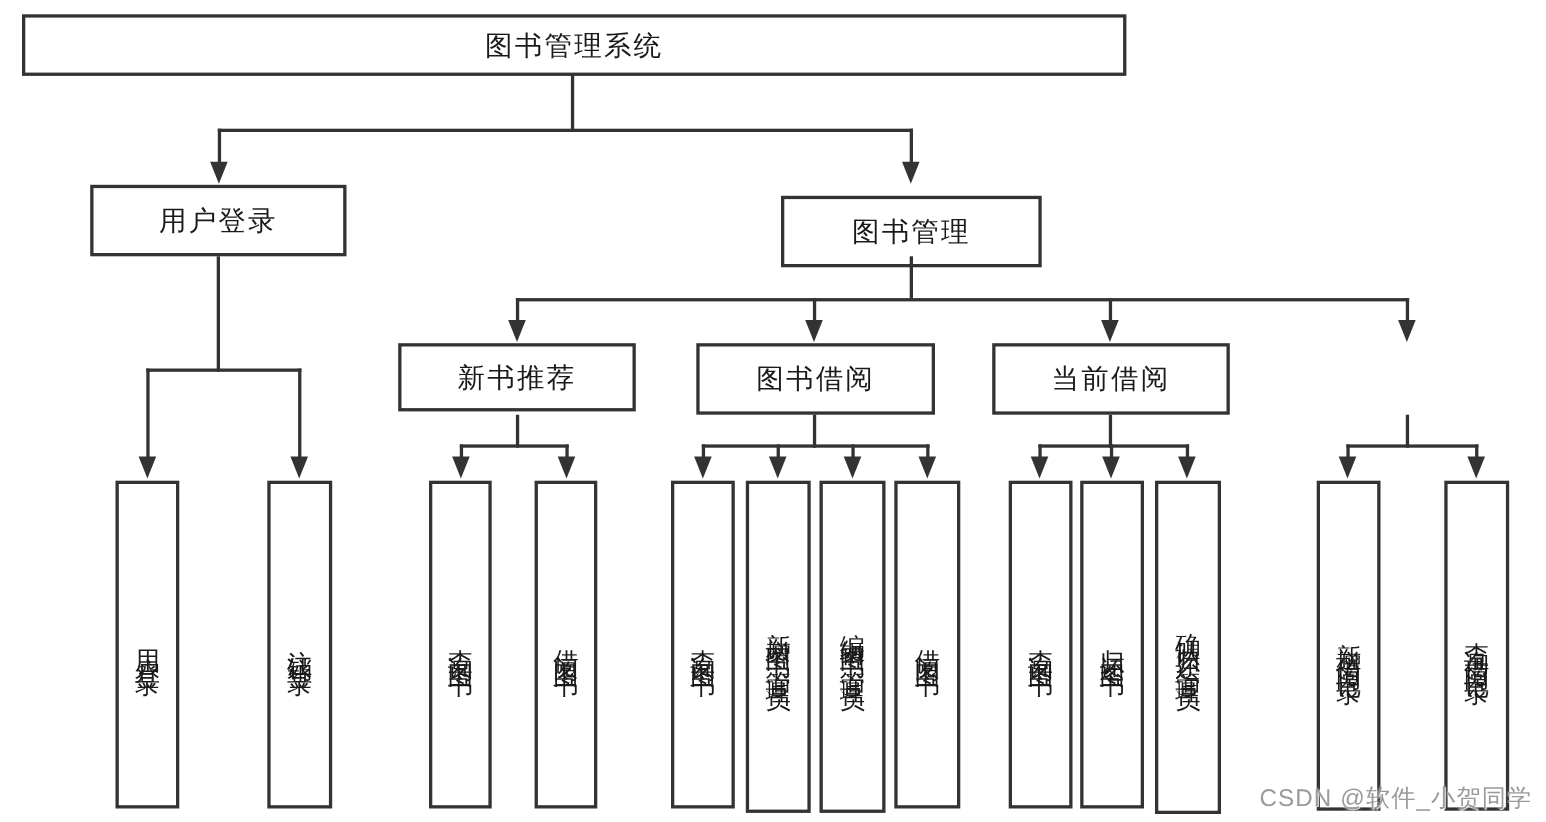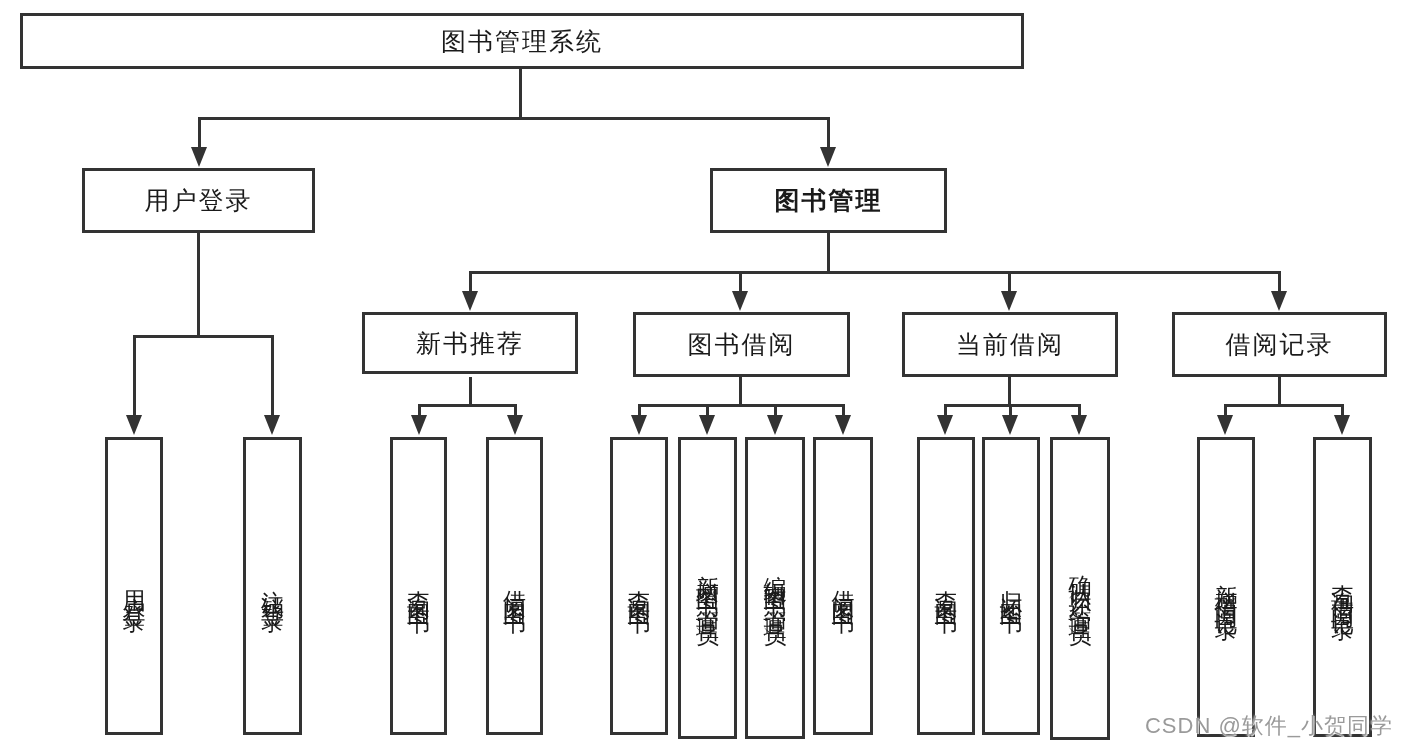--- a/index.html
+++ b/index.html
@@ -75,21 +75,21 @@
   <div class="vline" style="left:519px; top:68px; height:50px;"></div>
   <div class="hline" style="left:198px; top:117px; width:632px;"></div>
   <div class="vline" style="left:198px; top:117px; height:33px;"></div>
   <div class="arrow" style="left:191px; top:147px;"></div>
   <div class="vline" style="left:827px; top:117px; height:33px;"></div>
   <div class="arrow" style="left:820px; top:147px;"></div>
 
   <div class="node" style="left:82px; top:168px; width:233px; height:65px;">
     <span>用户登录</span>
   </div>
-  <div class="node" style="left:710px; top:168px; width:237px; height:65px;font-weight:bold;">
+  <div class="node" style="left:710px; top:178px; width:237px; height:65px;">
     <span>图书管理</span>
   </div>
 
   <div class="vline" style="left:197px; top:233px; height:105px;"></div>
   <div class="hline" style="left:133px; top:335px; width:141px;"></div>
   <div class="vline" style="left:133px; top:335px; height:83px;"></div>
   <div class="arrow" style="left:126px; top:415px;"></div>
   <div class="vline" style="left:271px; top:335px; height:83px;"></div>
   <div class="arrow" style="left:264px; top:415px;"></div>
 
@@ -105,23 +105,20 @@
   <div class="arrow" style="left:1271px; top:291px;"></div>
 
   <div class="node" style="left:362px; top:312px; width:216px; height:62px;">
     <span>新书推荐</span>
   </div>
   <div class="node" style="left:633px; top:312px; width:217px; height:65px;">
     <span>图书借阅</span>
   </div>
   <div class="node" style="left:902px; top:312px; width:216px; height:65px;">
     <span>当前借阅</span>
-  </div>
-  <div class="node" style="left:1172px; top:312px; width:215px; height:65px;">
-    <span>借阅记录</span>
   </div>
 
   <div class="vline" style="left:469px; top:377px; height:30px;"></div>
   <div class="hline" style="left:418px; top:404px; width:99px;"></div>
   <div class="vline" style="left:418px; top:404px; height:14px;"></div>
   <div class="arrow" style="left:411px; top:415px;"></div>
   <div class="vline" style="left:514px; top:404px; height:14px;"></div>
   <div class="arrow" style="left:507px; top:415px;"></div>
 
   <div class="vline" style="left:739px; top:377px; height:30px;"></div>

